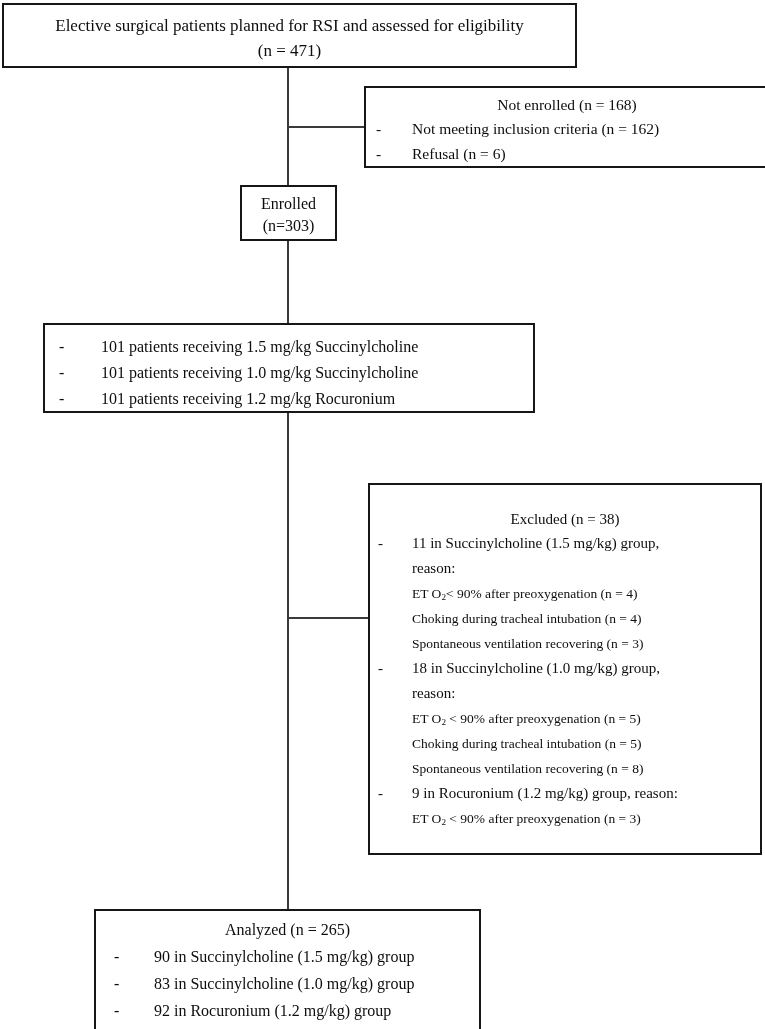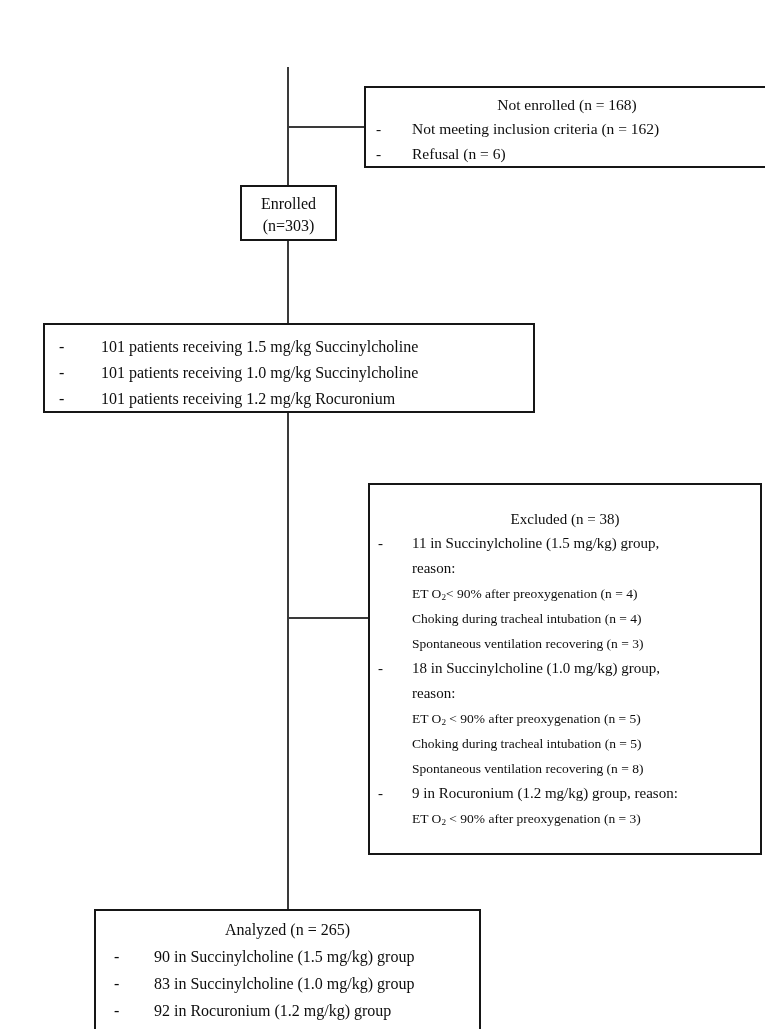--- a/index.html
+++ b/index.html
@@ -128,20 +128,26 @@
 <body>
 
 <div id="diagram">
 
   <div class="conn v" style="left:287px; top:67px; height:120px;"></div>
   <div class="conn h" style="left:287px; top:126px; width:78px;"></div>
   <div class="conn v" style="left:287px; top:240px; height:85px;"></div>
   <div class="conn v" style="left:287px; top:412px; height:499px;"></div>
   <div class="conn h" style="left:287px; top:617px; width:82px;"></div>
 
+  <div class="box" id="box-screened">
+    <div class="box-inner">
+      <div class="ctr l1">Elective surgical patients planned for RSI and assessed for eligibility</div>
+      <div class="ctr l2">(n = 471)</div>
+    </div>
+  </div>
 
   <div class="box" id="box-notenrolled">
     <div class="box-inner">
       <div class="hdr">Not enrolled (n = 168)</div>
       <div class="bullet-row">
         <span class="dash">-</span>
         <span class="btext">Not meeting inclusion criteria (n = 162)</span>
       </div>
       <div class="bullet-row">
         <span class="dash">-</span>

